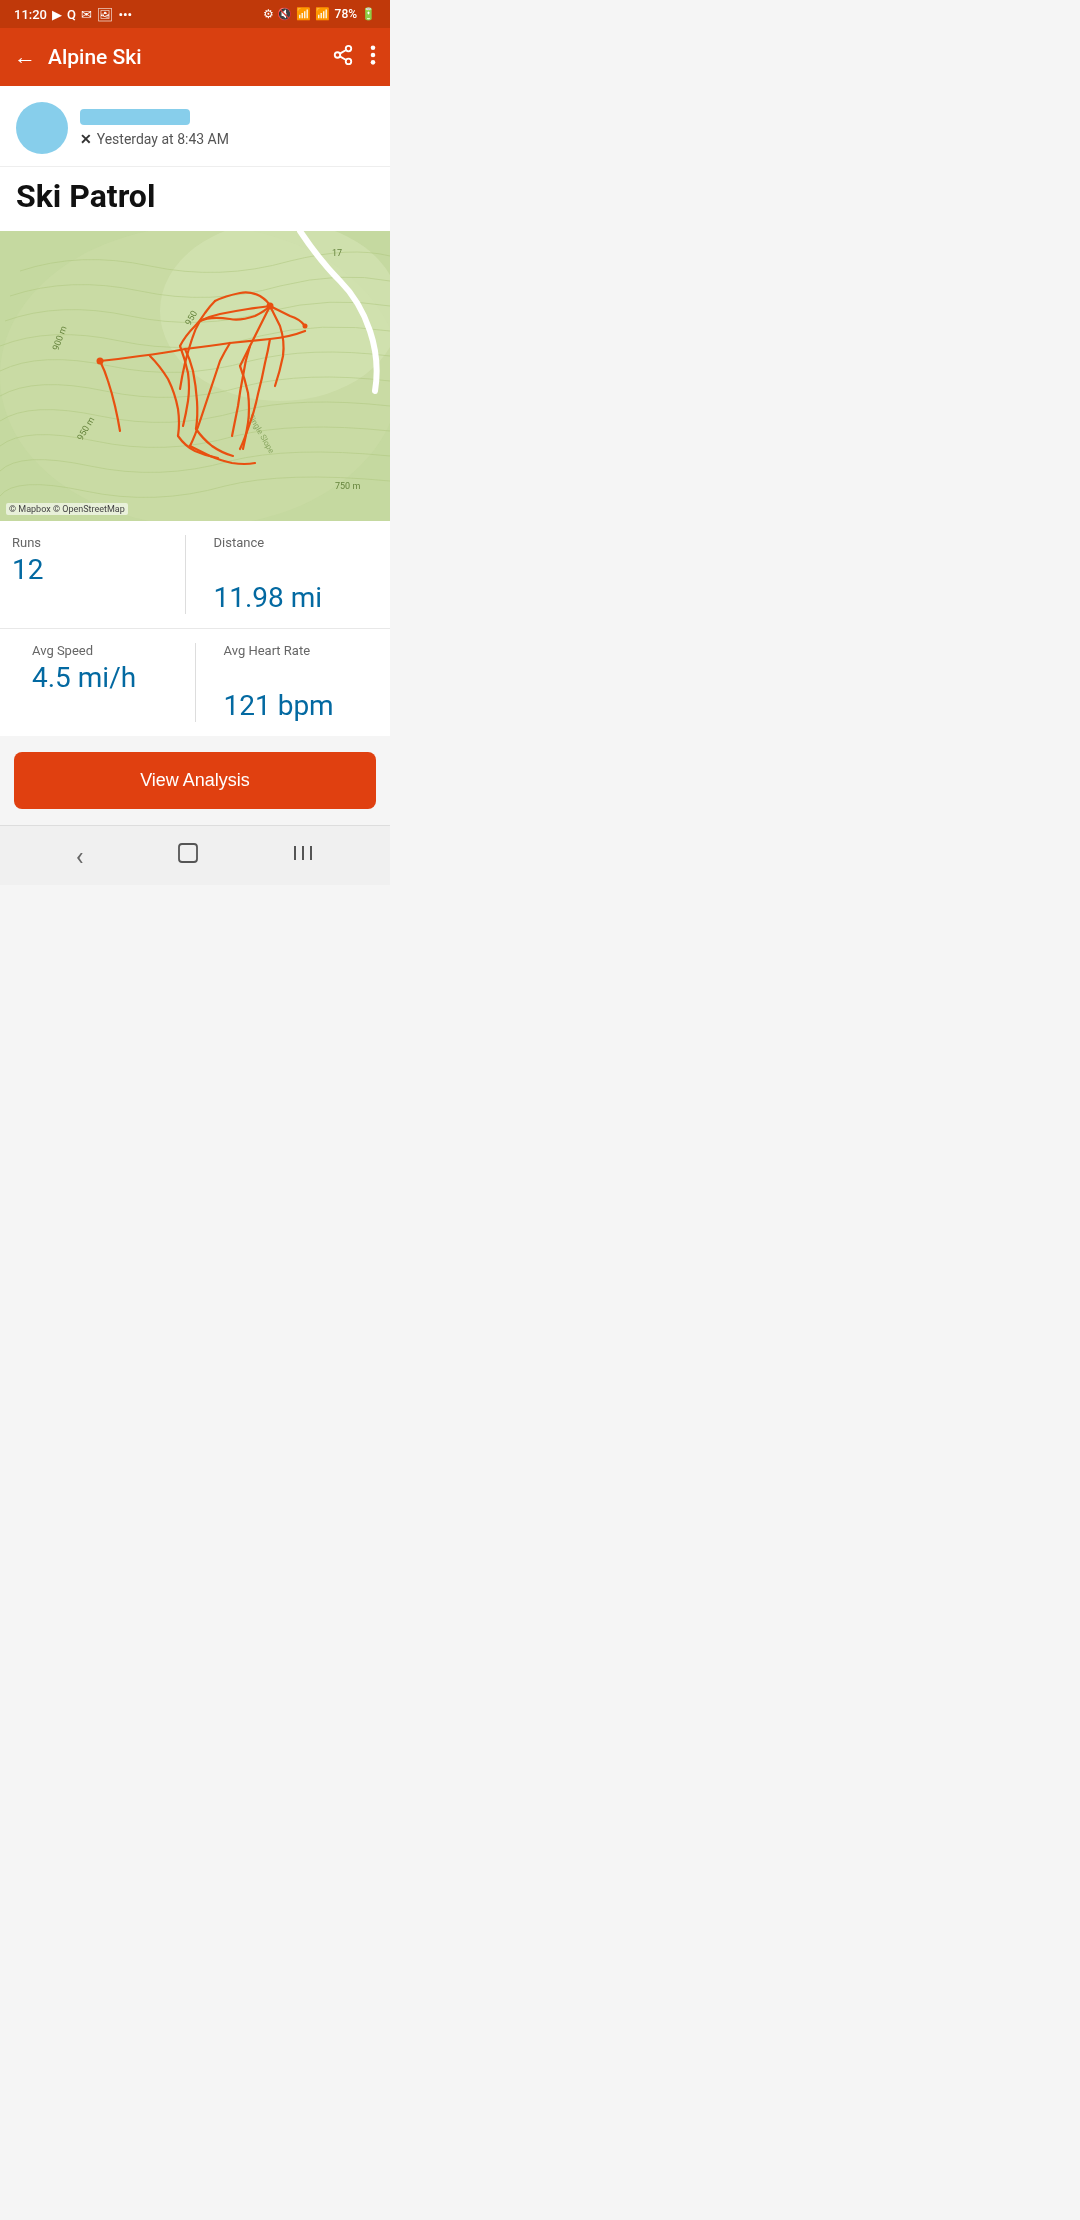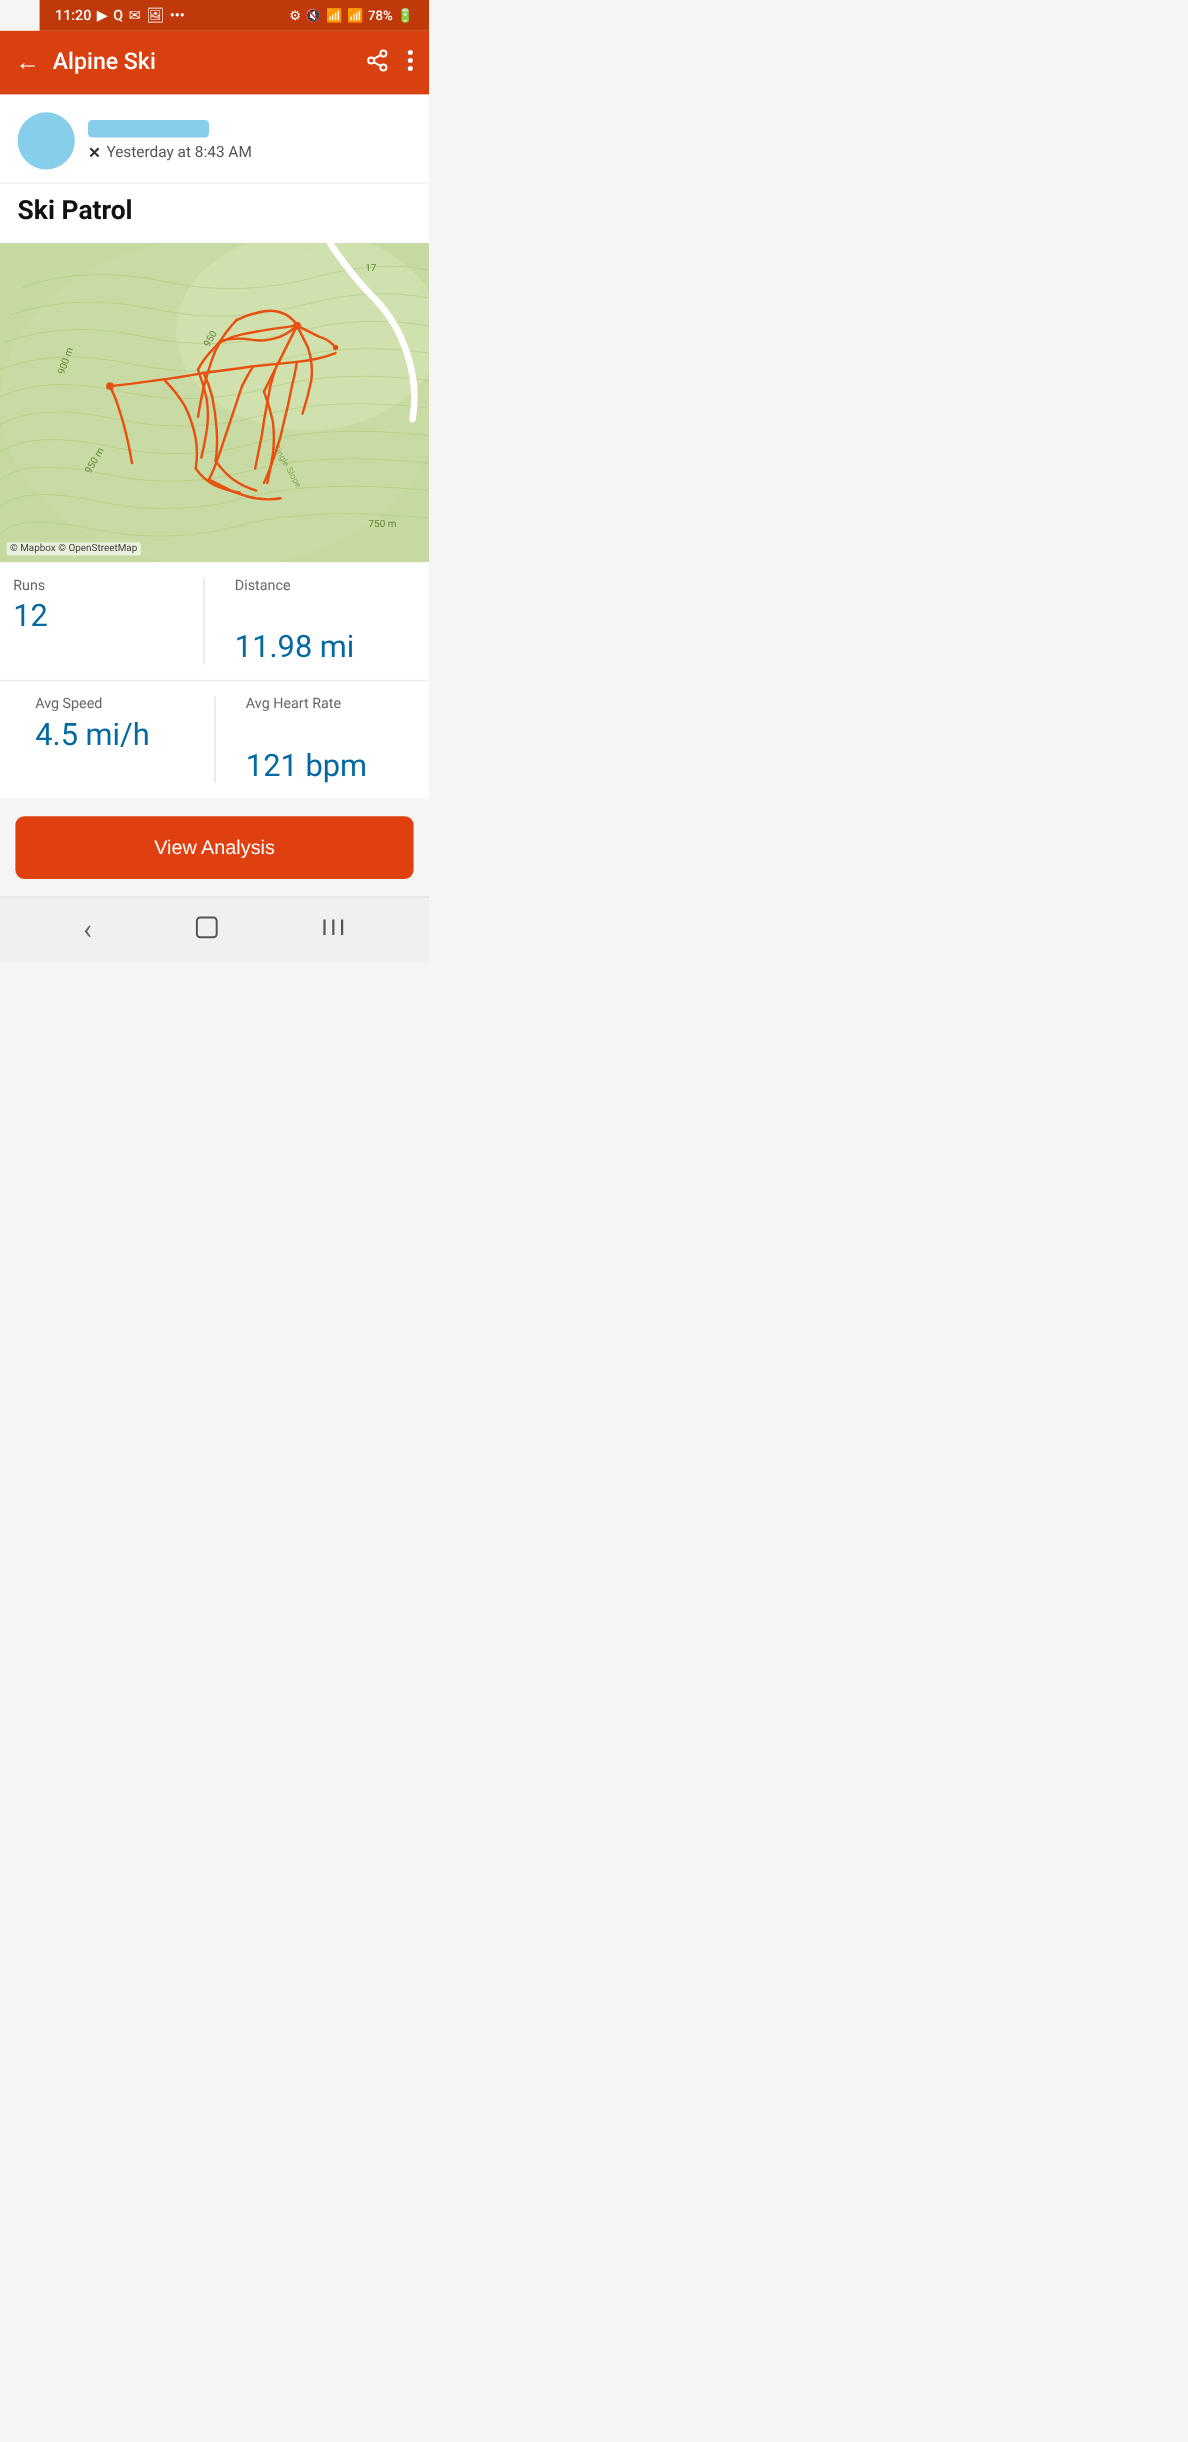--- a/index.html
+++ b/index.html
@@ -17,21 +17,20 @@
     .status-bar {
       background: #c0390a;
       color: white;
       display: flex;
       justify-content: space-between;
       align-items: center;
       padding: 6px 14px;
       font-size: 13px;
       font-weight: 500;
       height: 28px;
-      margin-left: 36px;
     }
     .status-left { display: flex; align-items: center; gap: 5px; }
     .status-right { display: flex; align-items: center; gap: 4px; font-size: 12px; }
 
     
     .top-nav {
       background: #d94010;
       color: white;
       display: flex;
       align-items: center;
@@ -90,21 +89,21 @@
     }
     .x-icon { font-size: 14px; color: #333; font-weight: bold; }
 
     
     .activity-title-section {
       background: white;
       padding: 10px 16px 16px;
       border-top: 1px solid #eee;
     }
     .activity-title {
-      font-size: 24px;
+      font-size: 32px;
       font-weight: 700;
       color: #111;
     }
 
     
     .map-container {
       width: 100%;
       height: 290px;
       background: #c8d8a8;
       position: relative;

